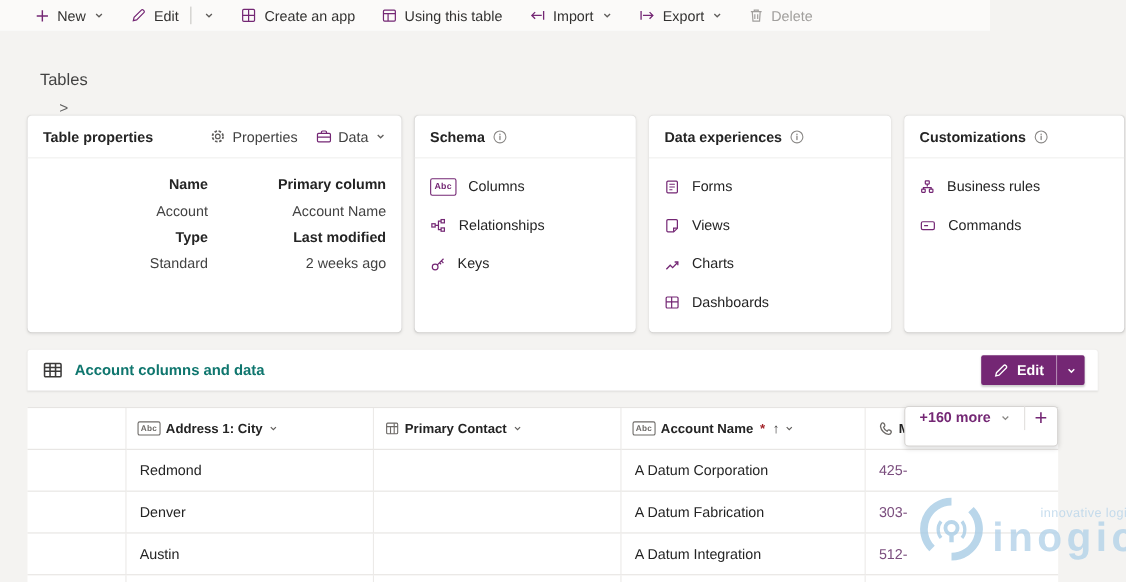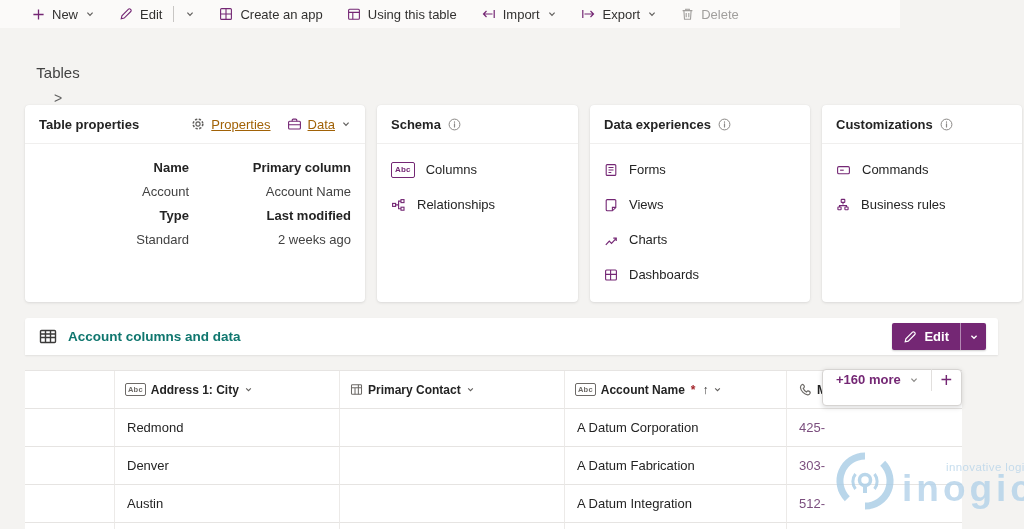--- a/index.html
+++ b/index.html
@@ -43,21 +43,21 @@
     background:#fff; border-radius:4px; height:197px;
     box-shadow:0 1px 3px rgba(0,0,0,.10), 0 0 1px rgba(0,0,0,.08);
   }
   .card-head {
     height:39px; display:flex; align-items:center; justify-content:space-between;
     padding:0 14px; border-bottom:1px solid #f0efee;
   }
   .card-title-wrap { display:flex; align-items:center; gap:7px; }
   .card-title { font-size:13px; font-weight:700; color:#242424; }
   .head-actions { display:flex; align-items:center; gap:16px; }
-  .head-action { display:flex; align-items:center; gap:6px; font-size:13px; color:#a16207; cursor:pointer;text-decoration:underline; }
+  .head-action { display:flex; align-items:center; gap:6px; font-size:13px; color:#404040; cursor:pointer; }
 
   .props-grid {
     display:grid; grid-template-columns:150px 1fr;
     padding:12px 14px 0 14px; row-gap:0; font-size:13px; line-height:24px;
   }
   .props-grid .lbl { font-weight:700; color:#242424; }
   .props-grid .val { color:#424242; }
 
   .link-list { padding:8px 14px 0 14px; }
   .link-row { height:35px; display:flex; align-items:center; gap:11px; cursor:pointer; }
@@ -284,20 +284,29 @@
         <span>
           <svg width="15" height="14" viewBox="0 0 15 14">
               <rect x="1.6" y="5.4" width="3" height="3" fill="none" stroke="#742774" stroke-width="1.1"></rect>
               <rect x="10" y="1.6" width="3" height="3" fill="none" stroke="#742774" stroke-width="1.1"></rect>
               <rect x="10" y="9.2" width="3" height="3" fill="none" stroke="#742774" stroke-width="1.1"></rect>
               <path d="M4.6 6.9h3M7.6 6.9V3.1H10M7.6 6.9v3.8H10" fill="none" stroke="#742774" stroke-width="1.1"></path>
             </svg>
         </span>
         <span class="txt">Relationships</span>
       </div>
+      <div class="link-row">
+        <span>
+          <svg width="14" height="14" viewBox="0 0 14 14">
+              <circle cx="4.6" cy="9.8" r="2.6" fill="none" stroke="#742774" stroke-width="1.1"></circle>
+              <path d="M6.6 7.8L12.2 2.2M10.2 4.2l1.9 1.9M8.6 5.8l1.4 1.4" fill="none" stroke="#742774" stroke-width="1.1"></path>
+            </svg>
+        </span>
+        <span class="txt">Keys</span>
+      </div>
     </div>
   </div>
 
   <div class="card" style="width:220px">
     <div class="card-head">
       <div class="card-title-wrap">
         <span class="card-title">Data experiences</span>
         <span>
           <svg width="13" height="13" viewBox="0 0 13 13">
               <circle cx="6.5" cy="6.5" r="5.4" fill="none" stroke="#8a8886" stroke-width="1"></circle>
@@ -352,39 +361,39 @@
         <span class="card-title">Customizations</span>
         <span>
           <svg width="13" height="13" viewBox="0 0 13 13">
               <circle cx="6.5" cy="6.5" r="5.4" fill="none" stroke="#8a8886" stroke-width="1"></circle>
               <path d="M6.5 5.8v3.1M6.5 3.9v.3" stroke="#8a8886" stroke-width="1.2" stroke-linecap="round"></path>
             </svg>
         </span>
       </div>
     </div>
     <div class="link-list">
-      <div class="link-row">
-        <span>
-          <svg width="15" height="14" viewBox="0 0 15 14">
-              <rect x="1.6" y="3.6" width="11.8" height="7.2" rx="1.3" fill="none" stroke="#742774" stroke-width="1.1"></rect>
-              <path d="M4.1 7.2h3.6" stroke="#742774" stroke-width="1.1"></path>
-            </svg>
-        </span>
-        <span class="txt">Commands</span>
-      </div>
       <div class="link-row">
         <span>
           <svg width="14" height="14" viewBox="0 0 14 14">
               <rect x="5.2" y="1.4" width="3.6" height="3" rx=".5" fill="none" stroke="#742774" stroke-width="1.1"></rect>
               <path d="M7 4.4v2.2M3.5 9V7.6h7V9" fill="none" stroke="#742774" stroke-width="1.1"></path>
               <rect x="1.9" y="9" width="3.2" height="2.8" rx=".5" fill="none" stroke="#742774" stroke-width="1.1"></rect>
               <rect x="8.9" y="9" width="3.2" height="2.8" rx=".5" fill="none" stroke="#742774" stroke-width="1.1"></rect>
             </svg>
         </span>
         <span class="txt">Business rules</span>
+      </div>
+      <div class="link-row">
+        <span>
+          <svg width="15" height="14" viewBox="0 0 15 14">
+              <rect x="1.6" y="3.6" width="11.8" height="7.2" rx="1.3" fill="none" stroke="#742774" stroke-width="1.1"></rect>
+              <path d="M4.1 7.2h3.6" stroke="#742774" stroke-width="1.1"></path>
+            </svg>
+        </span>
+        <span class="txt">Commands</span>
       </div>
     </div>
   </div>
 </div>
 
 <div class="section-bar">
   <span>
     <svg width="18" height="17" viewBox="0 0 18 17">
         <rect x="1.5" y="2.5" width="15" height="12" rx="1" fill="none" stroke="#3b3a39" stroke-width="1.4"></rect>
         <path d="M1.5 6h15M1.5 9.5h15M6.5 2.5v12M11.5 2.5v12" stroke="#3b3a39" stroke-width="1.4"></path>

